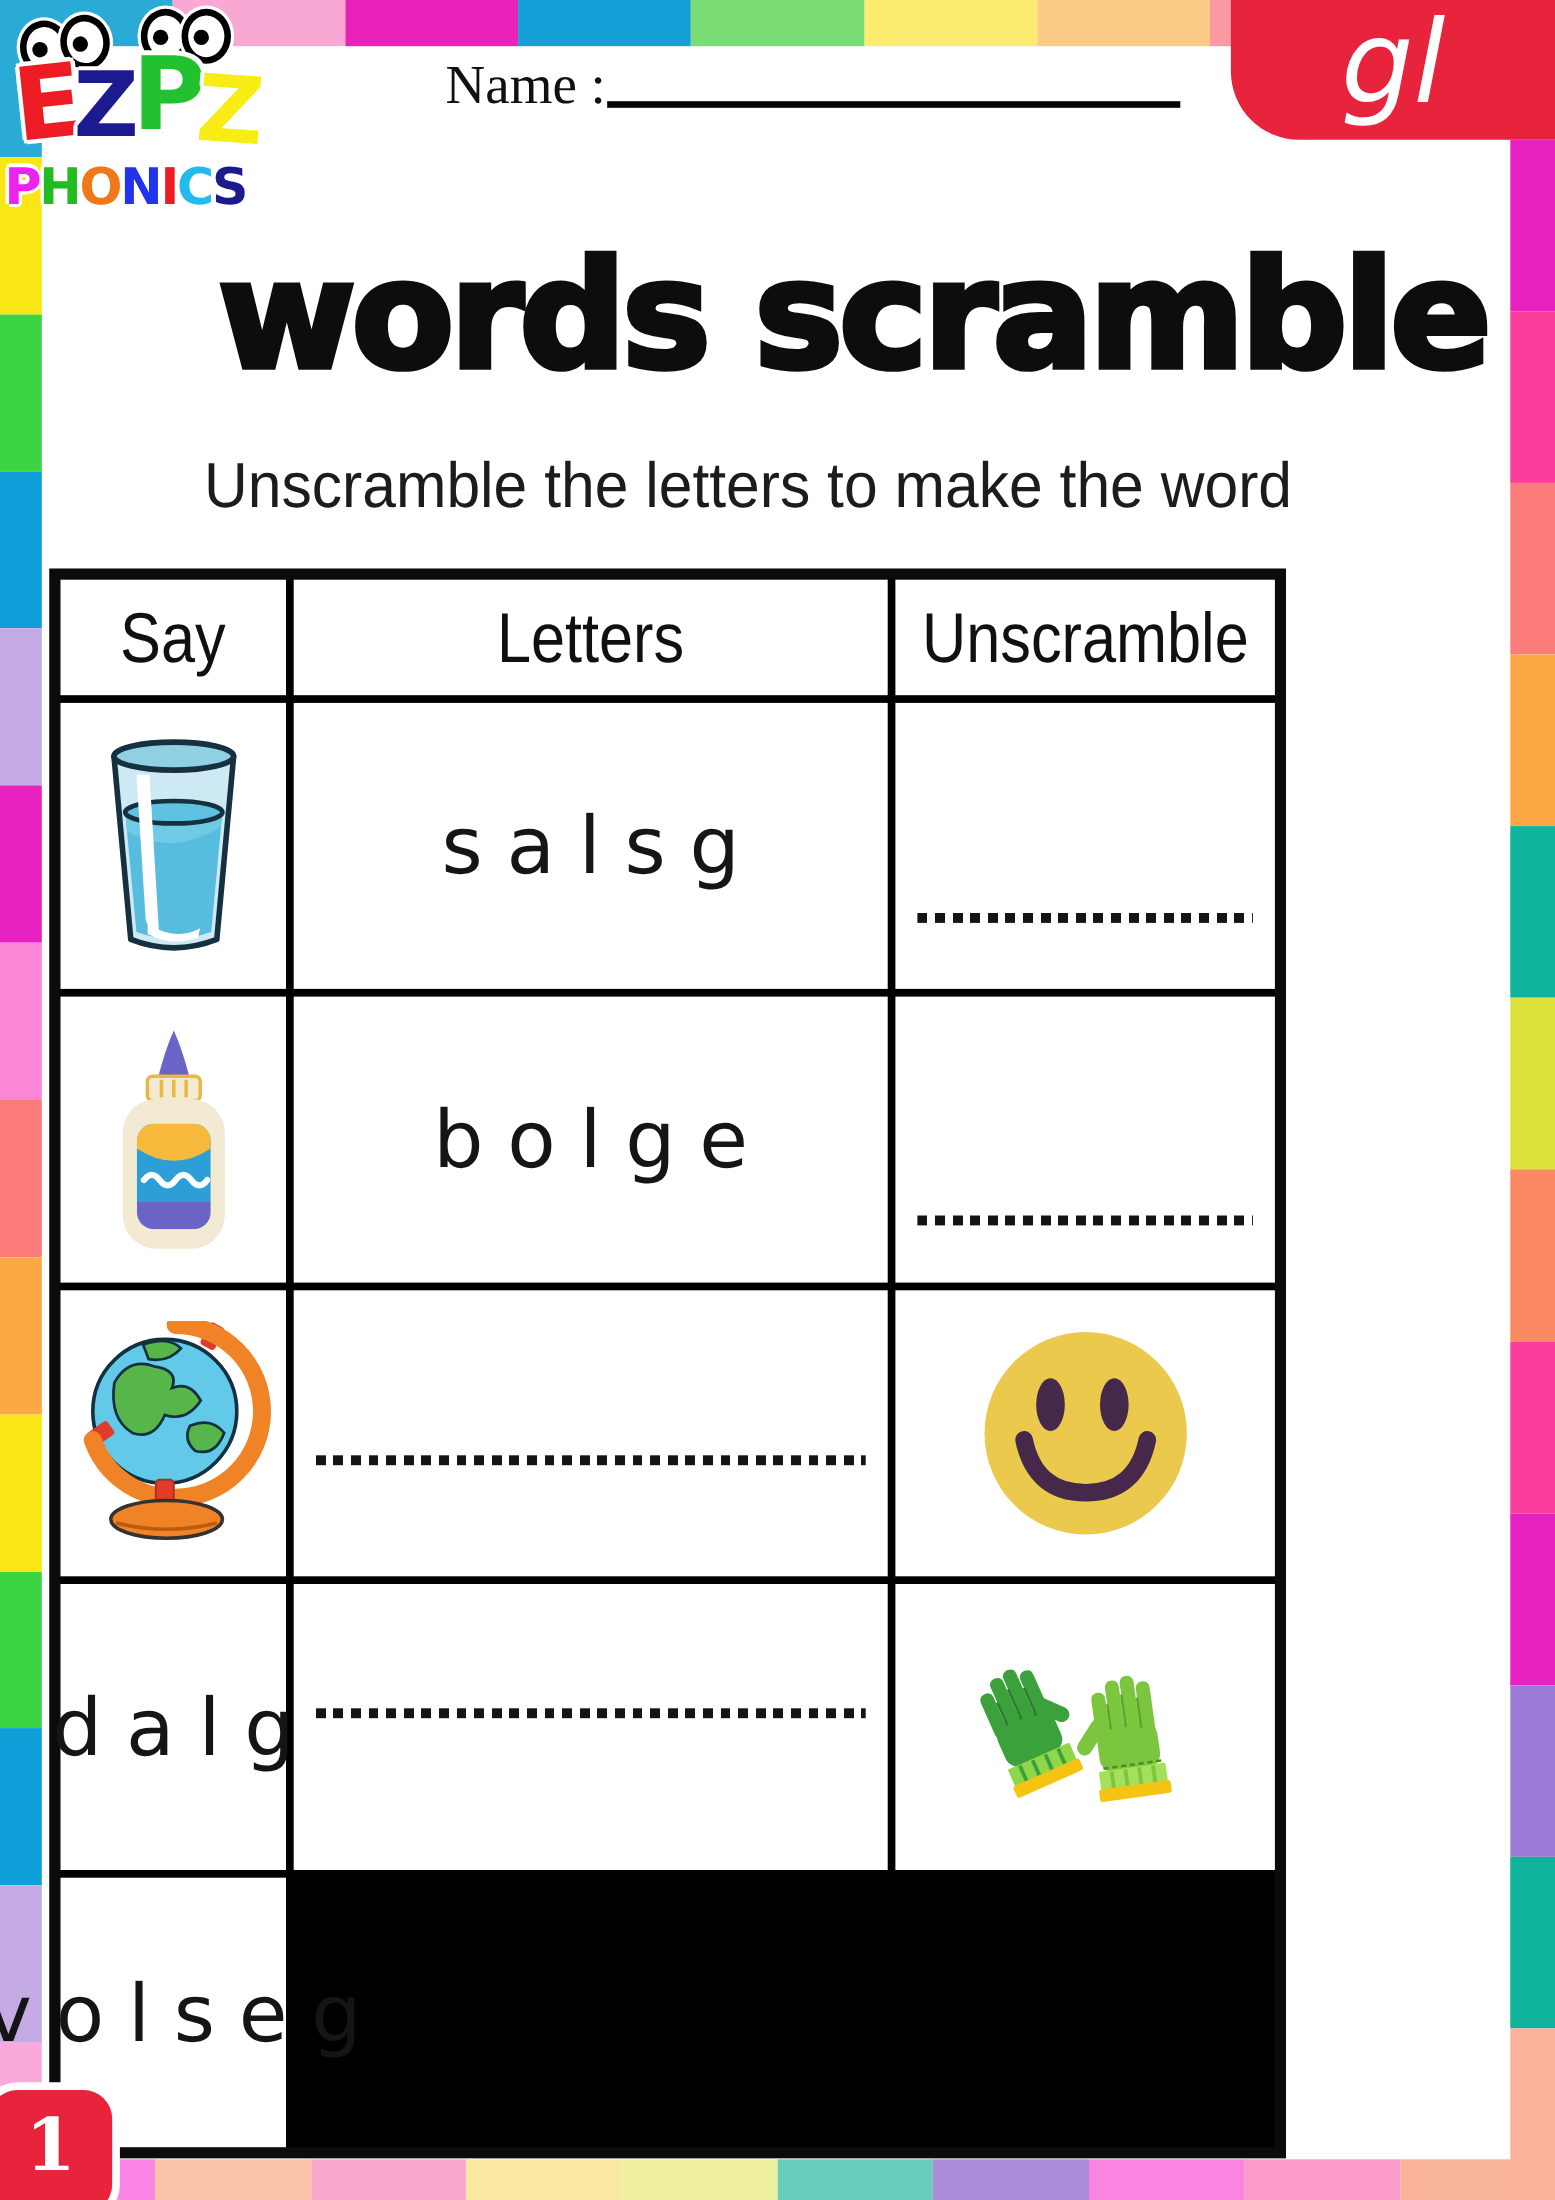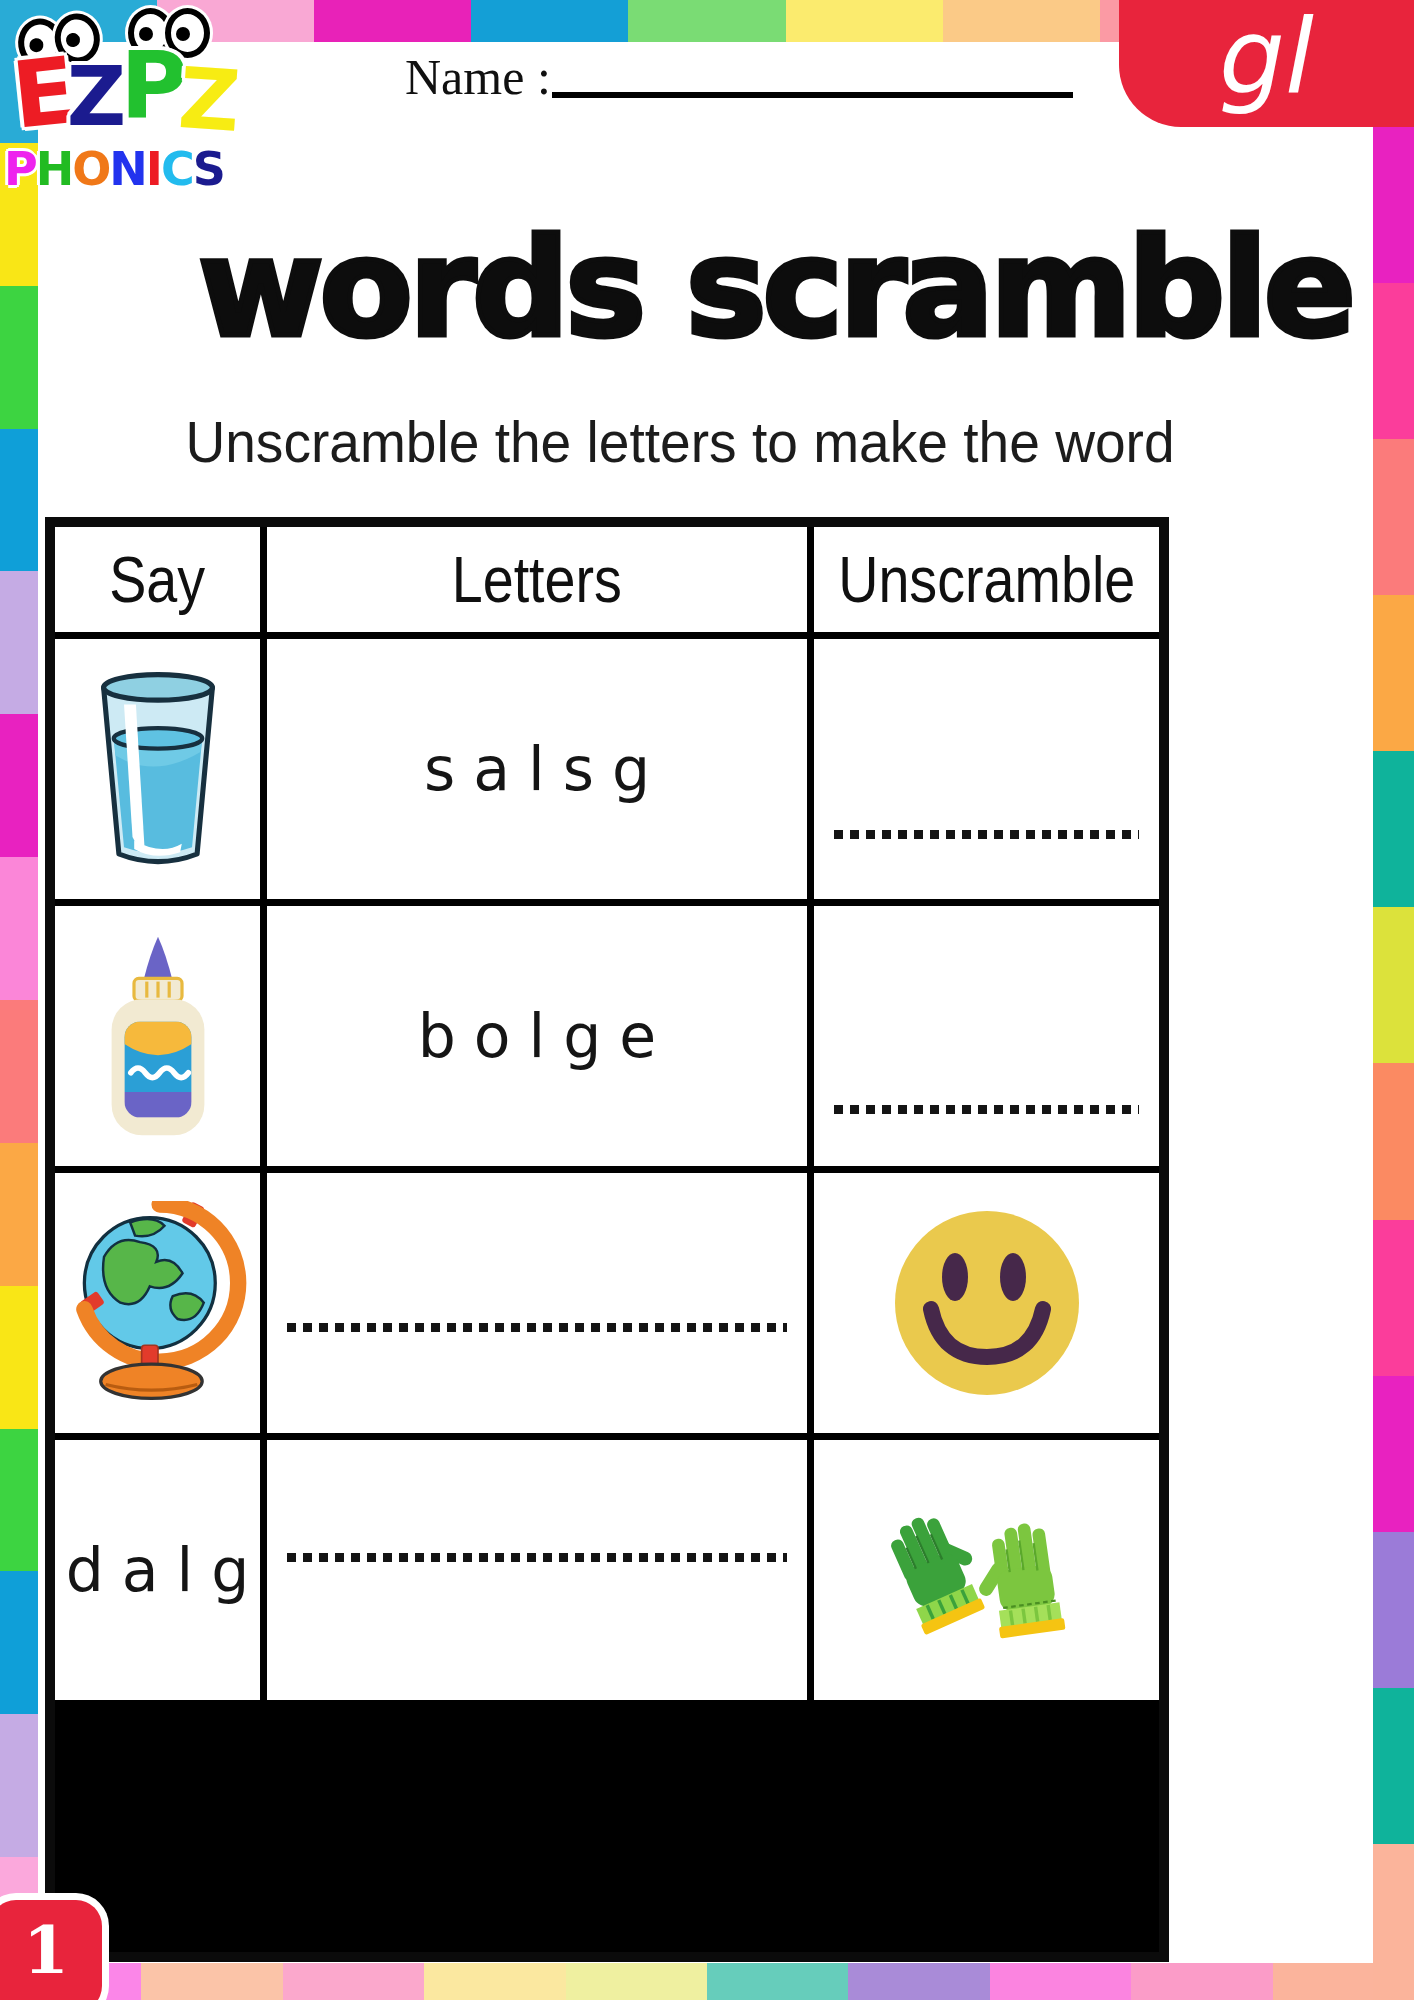--- a/index.html
+++ b/index.html
@@ -44,21 +44,21 @@
     -webkit-text-stroke:5px #0d0d0d;z-index:2;line-height:1.15;}
   #subtitle{position:absolute;left:75px;top:408px;width:1210px;text-align:center;
     font-family:"Liberation Sans",sans-serif;font-size:58px;color:#1c1c1c;transform:scaleX(0.95);z-index:2;}
   
   #tbl{position:absolute;left:45px;top:517px;display:grid;
     grid-template-columns:205px 540px 345px;
     grid-template-rows:105px 260px 260px 260px 260px 245px;
     gap:7px;background:#000000;border:10px solid #0b0b0b;z-index:2;}
   .cell{background:#fff;display:flex;align-items:center;justify-content:center;position:relative;}
   .th span{font-family:"Liberation Sans",sans-serif;font-size:64px;color:#101010;transform:scaleX(0.87);}
-  .letters span{font-size:60px;color:#151515;letter-spacing:0.30em;margin-right:-0.30em;}
+  .letters span{font-size:72px;color:#151515;letter-spacing:0.30em;margin-right:-0.30em;}
   .dotline{position:absolute;left:20px;right:20px;height:9px;
     background:repeating-linear-gradient(90deg,#141414 0 9px,transparent 9px 16px);}
   .r1 .dotline{top:191px;} .r2 .dotline{top:199px;} .r3 .dotline{top:150px;}
   .r4 .dotline{top:113px;} .r5 .dotline{top:153px;}
   #site-footer{position:absolute;left:0;right:0;top:172px;text-align:center;
     font-family:"Liberation Sans",sans-serif;font-size:42px;color:#101010;transform:scaleX(0.92);}
   
   #page-num{position:absolute;left:-10px;top:1900px;width:112px;height:112px;background:#E8243C;
     border-radius:26px;z-index:6;display:flex;align-items:center;justify-content:center;
     box-shadow:0 0 0 7px #ffffff;}
@@ -280,19 +280,22 @@
           <line x1="4" y1="70" x2="50" y2="70" stroke="#4a8f22" stroke-width="2" stroke-dasharray="4 3"></line>
           <rect x="0" y="72" width="53" height="15" fill="#a5e05a"></rect>
           <line x1="10" y1="73" x2="10" y2="86" stroke="#7cc63f" stroke-width="3"></line>
           <line x1="21" y1="73" x2="21" y2="86" stroke="#7cc63f" stroke-width="3"></line>
           <line x1="32" y1="73" x2="32" y2="86" stroke="#7cc63f" stroke-width="3"></line>
           <line x1="43" y1="73" x2="43" y2="86" stroke="#7cc63f" stroke-width="3"></line>
           <rect x="-2" y="86" width="57" height="10" rx="2" fill="#f5c412"></rect>
         </g>
       </svg>
     </div>
+    <div class="cell letters">
+      <span>volseg</span>
+    </div>
   </div>
 
   <div id="page-num" style="background: rgb(232, 36, 60);">
     <span>1</span>
   </div>
 
 </div>
 
 </body></html>

